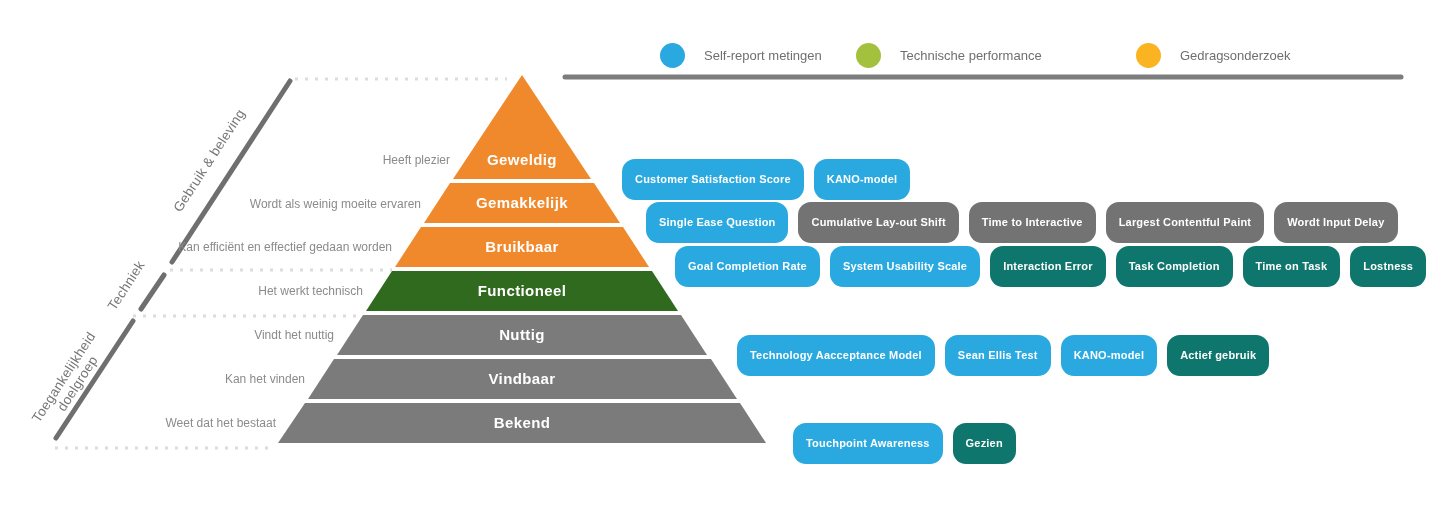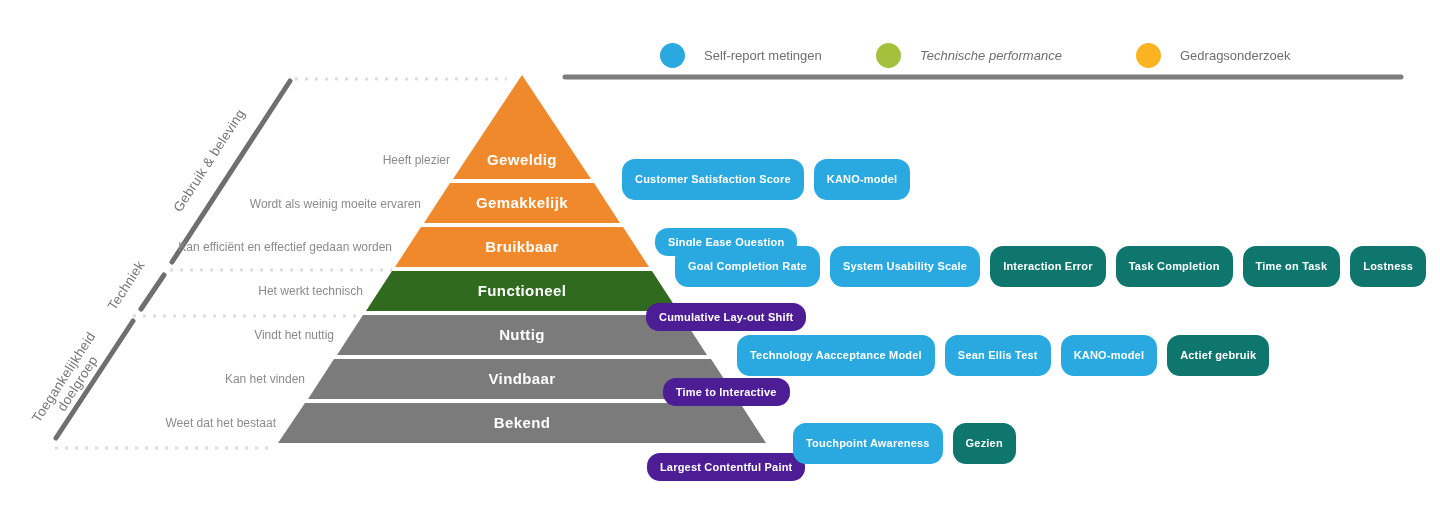--- a/index.html
+++ b/index.html
@@ -16,21 +16,21 @@
   .dot-tp{background:#a3c13c;}
   .dot-go{background:#fbb421;}
 
   
   .pill-row{position:absolute;display:flex;gap:10px;align-items:center;height:25px;}
   .pill{display:inline-flex;align-items:center;justify-content:center;
         height:25px;border-radius:13px;padding:8px 13px;
         color:#ffffff;font-size:11px;font-weight:bold;white-space:nowrap;
         letter-spacing:.2px;margin-top:37px;}
   .t-sr{background:#29a9e0;}
-  .t-tp{background:#4c1d95;}
+  .t-tp{background:#737373;}
   .t-go{background:#0f766e;}
 
   
   .lvl-name{fill:#ffffff;font-size:15px;font-weight:bold;letter-spacing:.4px;}
   .need-label{fill:#8b8b8b;font-size:12px;}
   .axis-label{fill:#767676;font-size:13.5px;letter-spacing:.3px;}
 </style>
 </head>
 <body>
 
@@ -78,35 +78,35 @@
     <text class="need-label" x="363" y="295" text-anchor="end">Het werkt technisch</text>
     <text class="need-label" x="334" y="339" text-anchor="end">Vindt het nuttig</text>
     <text class="need-label" x="305" y="383" text-anchor="end">Kan het vinden</text>
     <text class="need-label" x="276" y="427" text-anchor="end">Weet dat het bestaat</text>
   </svg>
 
   <div class="legend-item" style="left:660px;top:43px;">
     <span class="legend-dot dot-sr"></span>
     <span class="legend-label">Self-report metingen</span>
   </div>
-  <div class="legend-item" style="left:876px;top:43px;font-style:italic;">
+  <div class="legend-item" style="left:856px;top:43px;">
     <span class="legend-dot dot-tp"></span>
     <span class="legend-label">Technische performance</span>
   </div>
   <div class="legend-item" style="left:1136px;top:43px;">
     <span class="legend-dot dot-go"></span>
     <span class="legend-label">Gedragsonderzoek</span>
   </div>
 
   <div class="pill-row" style="left:622px;top:148px;">
     <span class="pill t-sr">Customer Satisfaction Score</span>
     <span class="pill t-sr">KANO-model</span>
   </div>
 
-  <div class="pill-row" style="left:646px;top:191px;flex-direction:column;">
+  <div class="pill-row" style="left:646px;top:191px;">
     <span class="pill t-sr">Single Ease Question</span>
     <span class="pill t-tp">Cumulative Lay-out Shift</span>
     <span class="pill t-tp">Time to Interactive</span>
     <span class="pill t-tp">Largest Contentful Paint</span>
     <span class="pill t-tp">Wordt Input Delay</span>
   </div>
 
   <div class="pill-row" style="left:675px;top:235px;">
     <span class="pill t-sr">Goal Completion Rate</span>
     <span class="pill t-sr">System Usability Scale</span>

